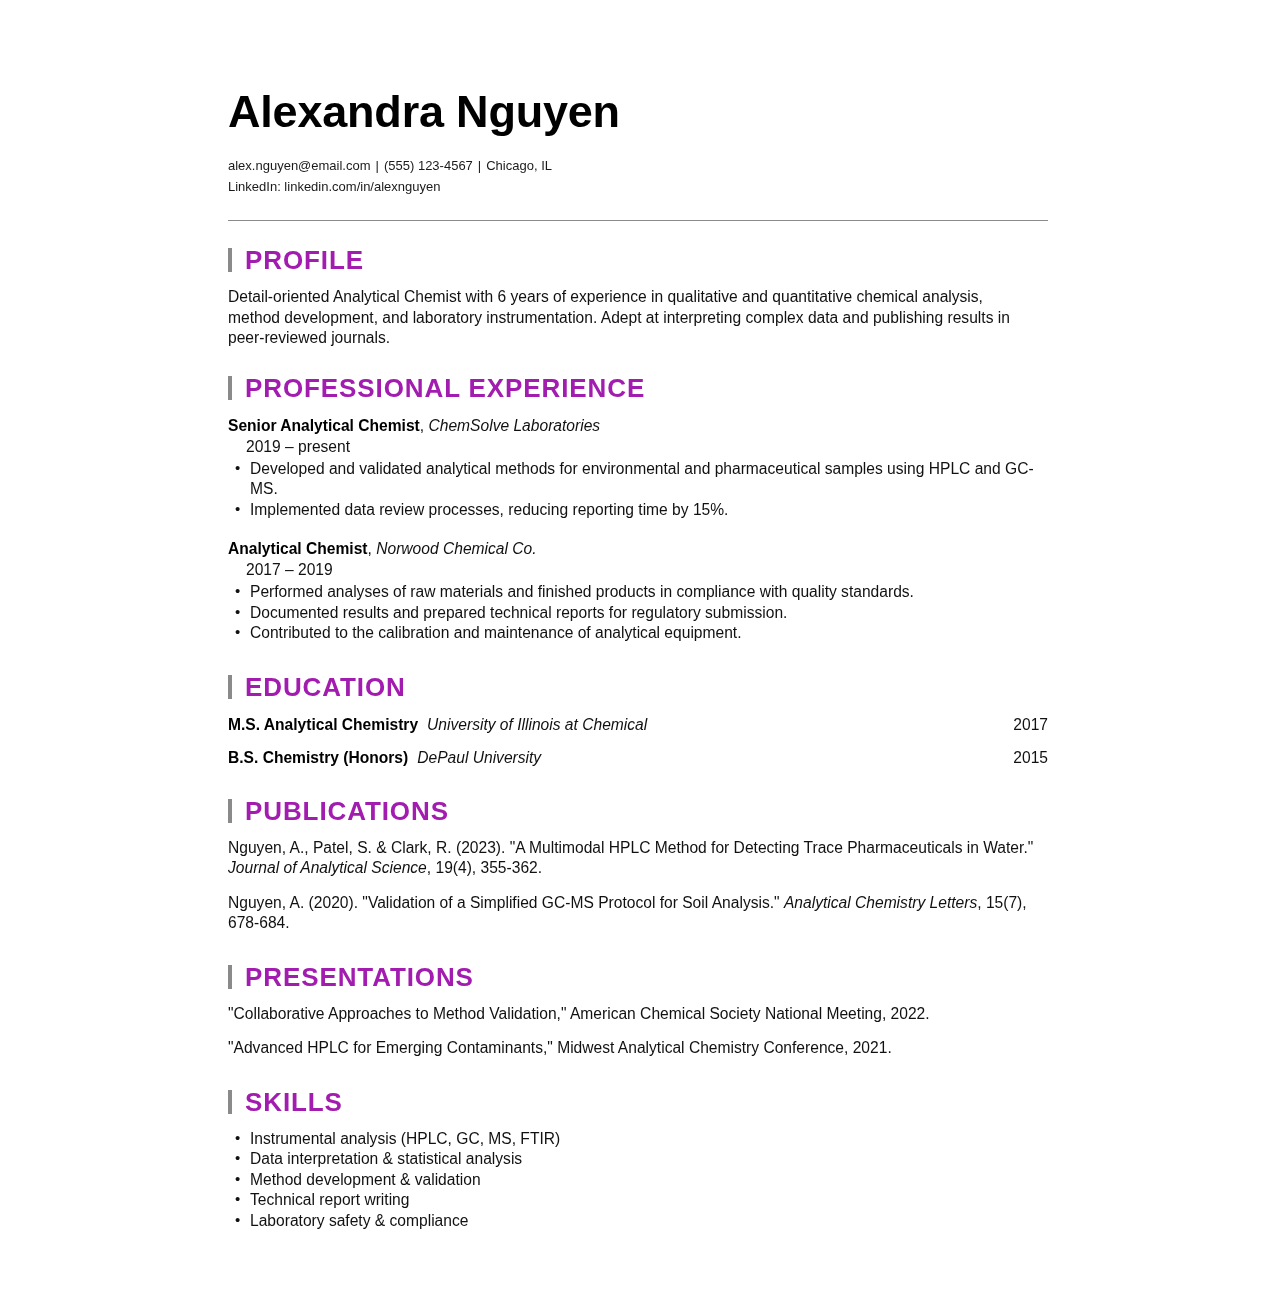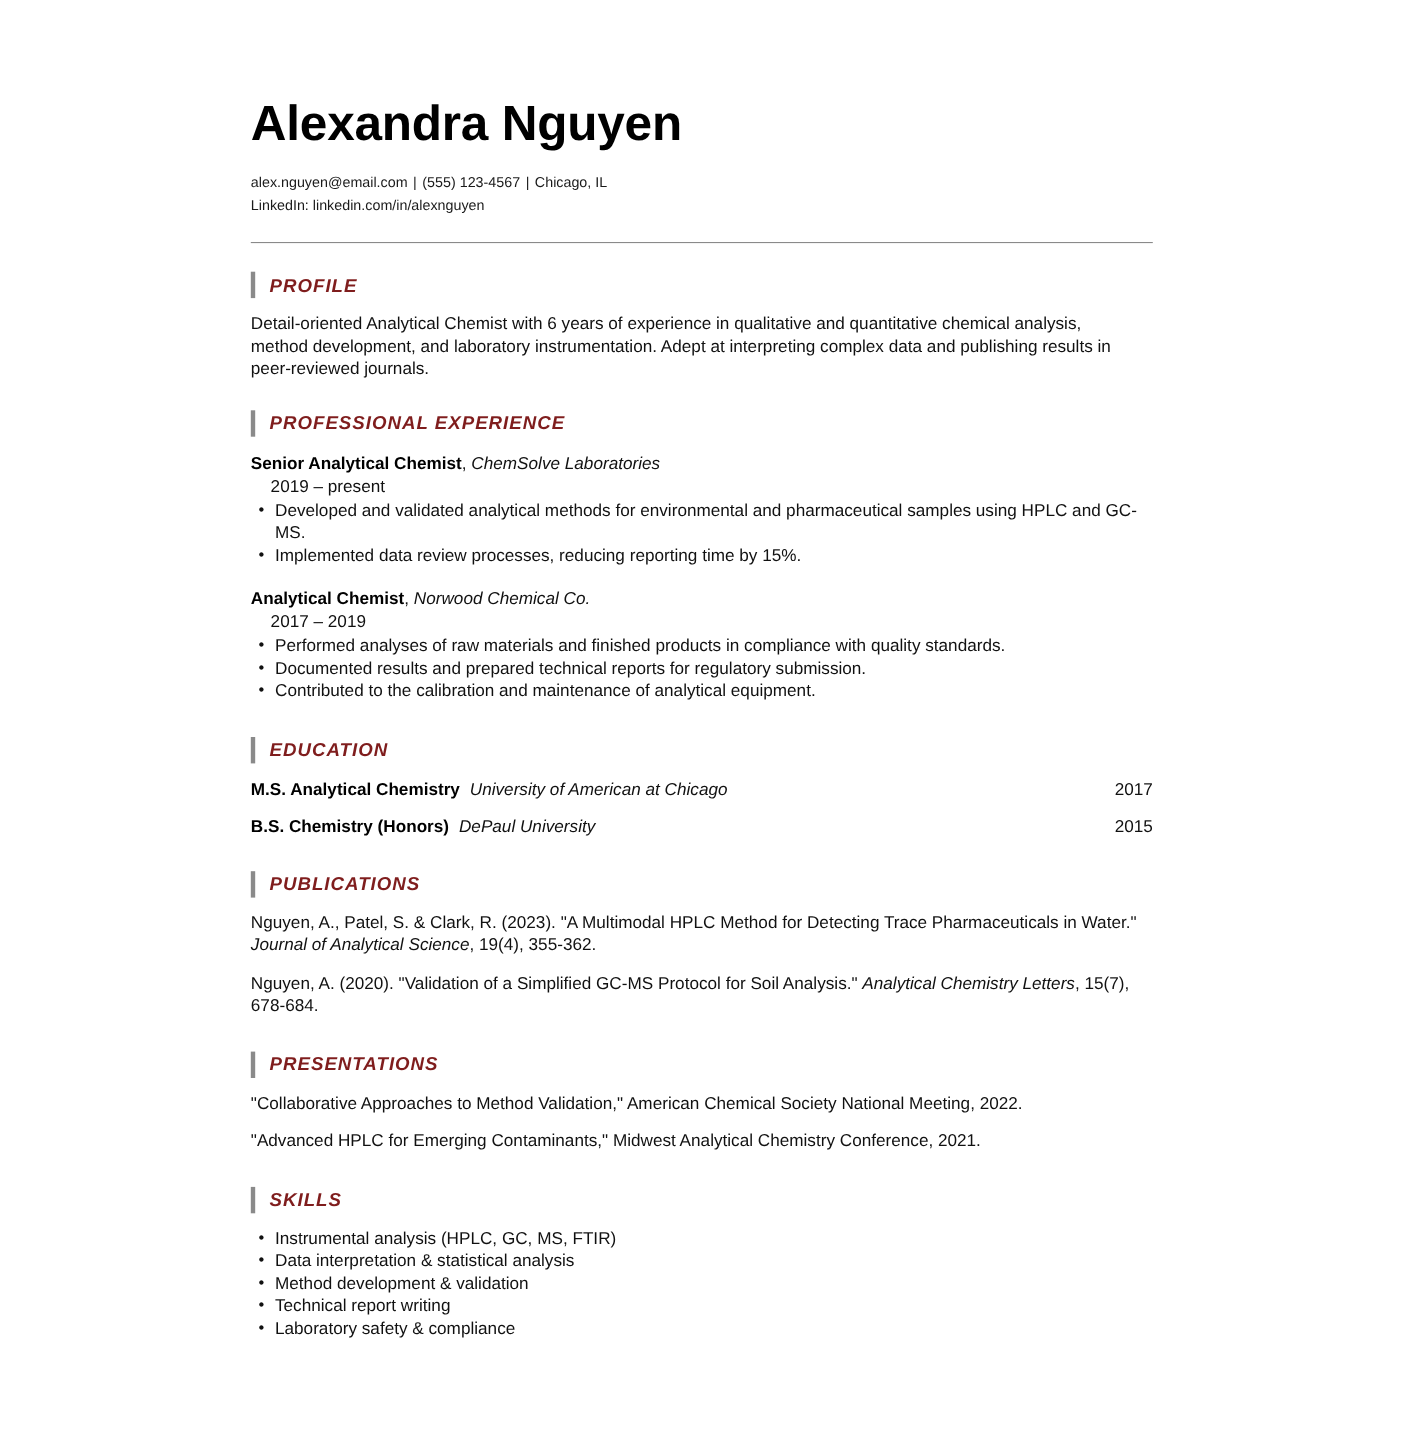--- a/index.html
+++ b/index.html
@@ -58,26 +58,25 @@
     margin-bottom: 14px;
   }
   .accent-bar {
     display: block;
     width: 4px;
     height: 24px;
     background: #8a8a8a;
     flex: 0 0 auto;
   }
   .section-title {
-    font-size: 17px;
+    font-size: 26px;
     font-weight: bold;
     letter-spacing: 0.9px;
-    color: #7f1d1d;
+    color: #a21caf;
     line-height: 1;
-    font-style: italic;
   }
 
   .body-text {
     font-size: 15.6px;
     line-height: 20.5px;
     color: #111111;
     max-width: 790px;
     margin: 0;
   }
 
@@ -202,21 +201,21 @@
       </ul>
     </div>
   </div>
 
   <div class="section section-education">
     <div class="section-head">
       <span class="accent-bar" style="background: rgb(138, 138, 138);"></span>
       <span class="section-title">EDUCATION</span>
     </div>
     <div class="edu-row">
-      <span><span class="edu-degree">M.S. Analytical Chemistry</span><span class="edu-school">University of American at Chicago</span></span>
+      <span><span class="edu-degree">M.S. Analytical Chemistry</span><span class="edu-school">University of Illinois at Chemical</span></span>
       <span class="edu-year">2017</span>
     </div>
     <div class="edu-row">
       <span><span class="edu-degree">B.S. Chemistry (Honors)</span><span class="edu-school">DePaul University</span></span>
       <span class="edu-year">2015</span>
     </div>
   </div>
 
   <div class="section section-publications">
     <div class="section-head">

